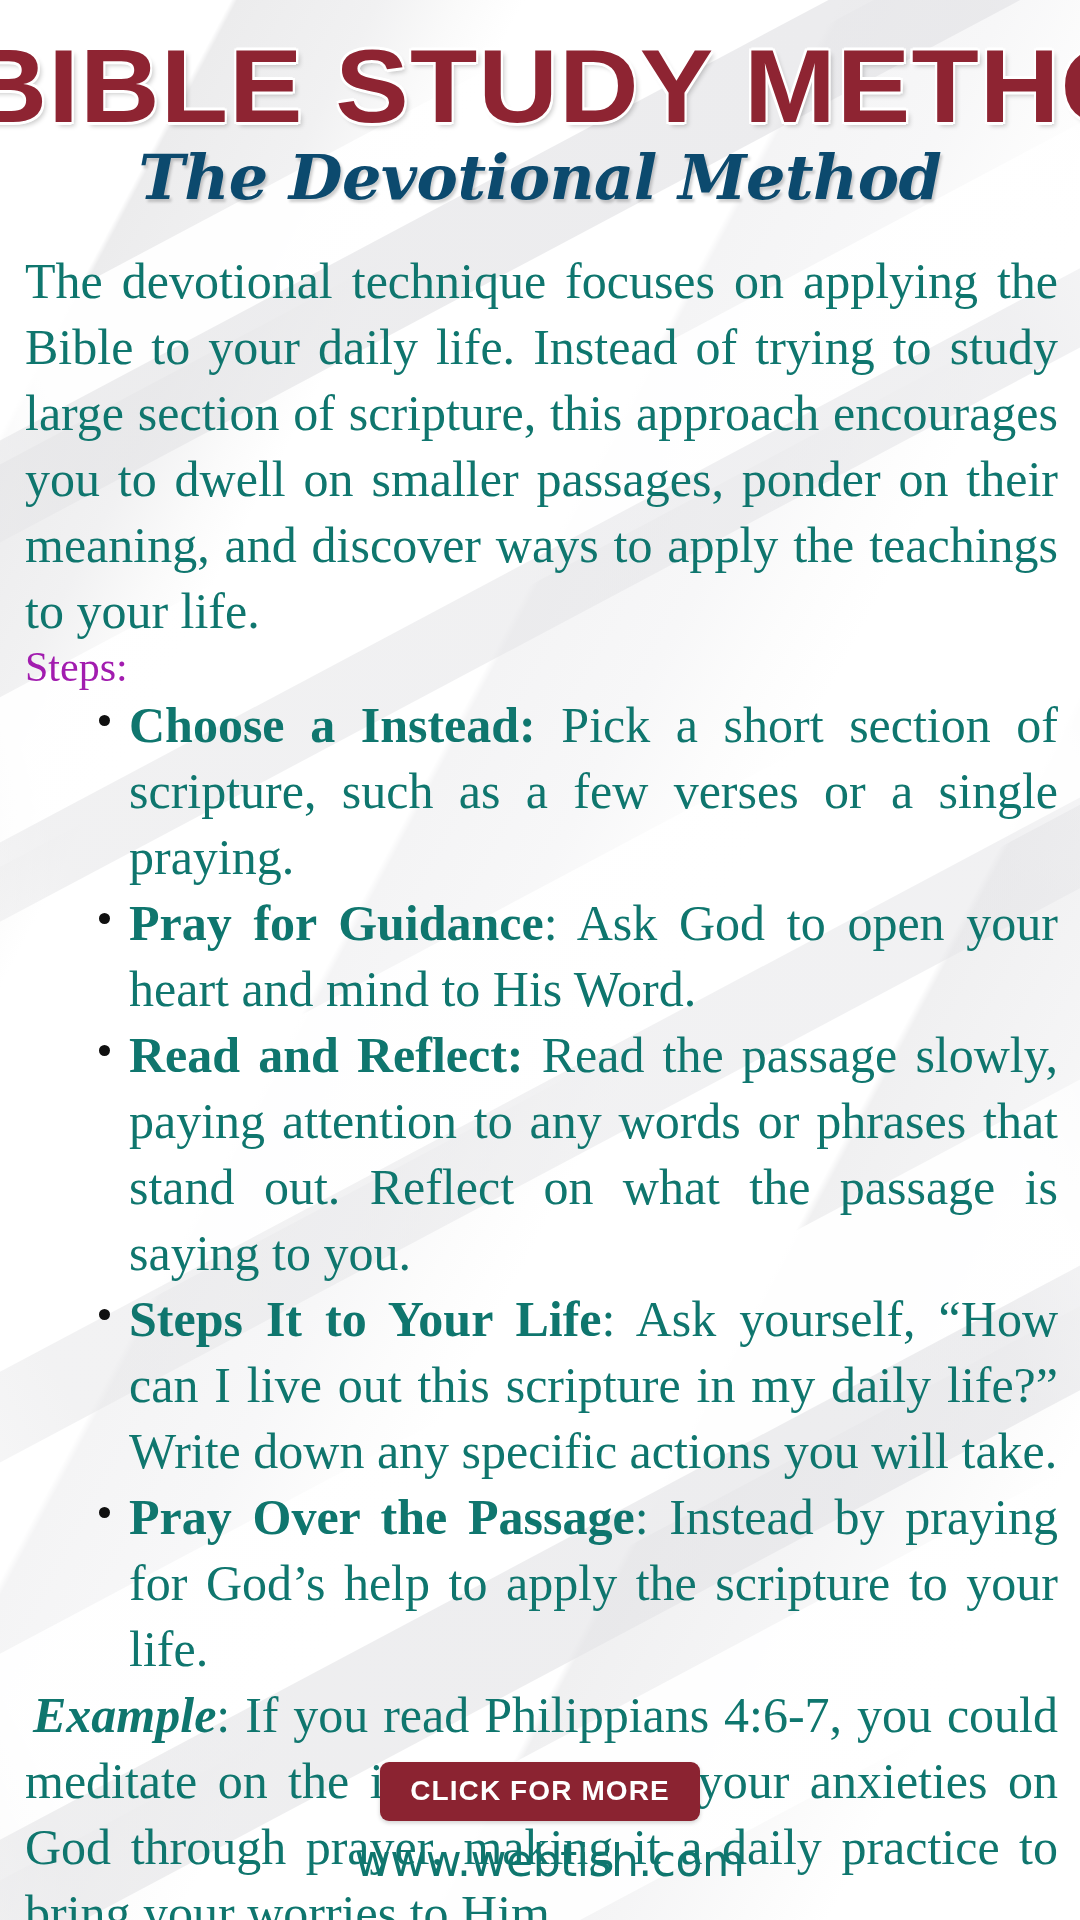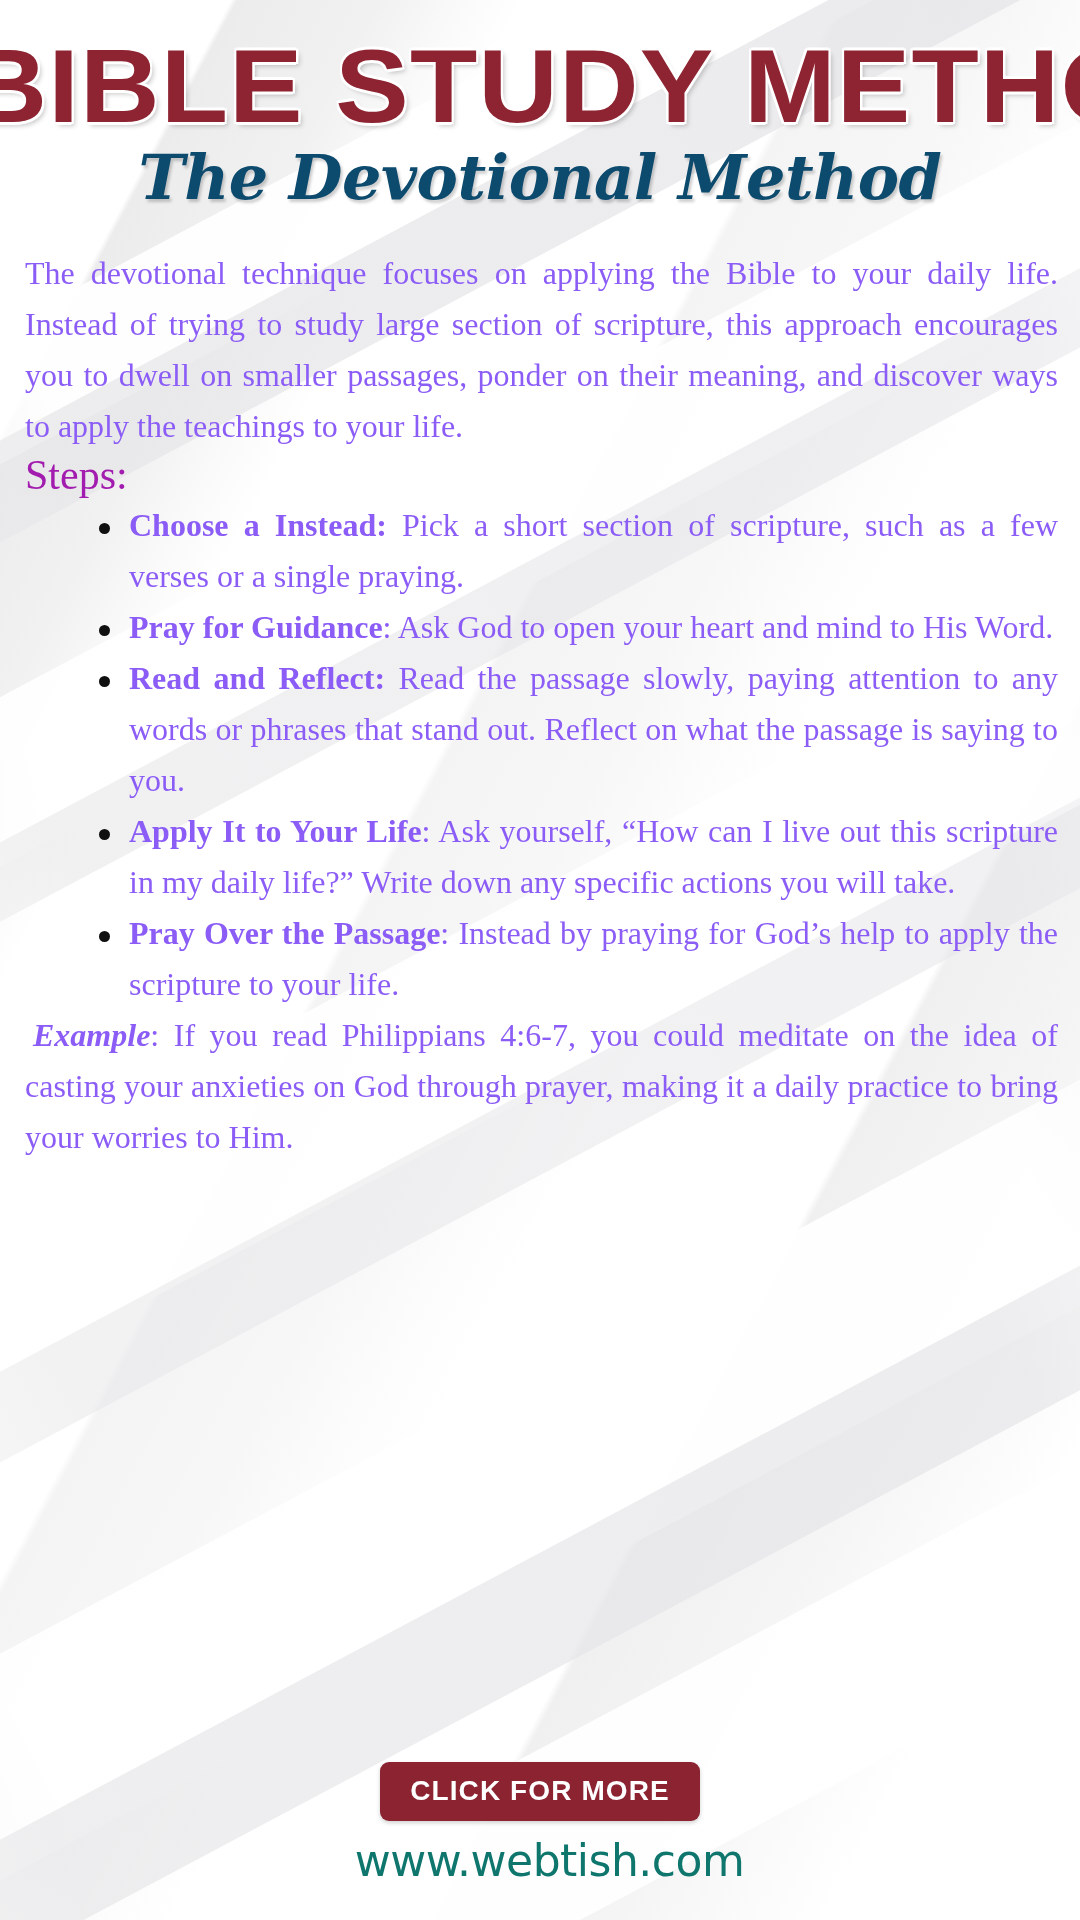--- a/index.html
+++ b/index.html
@@ -100,24 +100,24 @@
 
   
   .content {
     position: absolute;
     left: 25px;
     right: 22px;
     top: 248px;
   }
   p.para, li.step, p.example {
     margin: 0;
-    color: #8b5cf6;
+    color: #0f766e;
     font-family: "Liberation Serif", serif;
-    font-size: 32px;
-    line-height: 51px;
+    font-size: 50px;
+    line-height: 66px;
     text-align: justify;
     text-justify: inter-word;
     hyphens: none;
   }
   p.intro { margin-bottom: 0; }
   p.steps-label {
     margin: 0;
     color: #a21caf;
     font-family: "Liberation Serif", serif;
     font-size: 42px;
@@ -210,21 +210,21 @@
       <li class="step">
         <span class="b">Choose a Instead:</span><span></span><span> Pick a short section of scripture, such as a few verses or a single praying.</span>
       </li>
       <li class="step">
         <span class="b">Pray for Guidance</span><span>:</span><span> Ask God to open your heart and mind to His Word.</span>
       </li>
       <li class="step">
         <span class="b">Read and Reflect:</span><span></span><span> Read the passage slowly, paying attention to any words or phrases that stand out. Reflect on what the passage is saying to you.</span>
       </li>
       <li class="step">
-        <span class="b">Apply It to Your Life</span><span>:</span><span> Ask yourself, “How can I live out this scripture in my daily life?” Write down any specific actions you will take.</span>
+        <span class="b">Steps It to Your Life</span><span>:</span><span> Ask yourself, “How can I live out this scripture in my daily life?” Write down any specific actions you will take.</span>
       </li>
       <li class="step">
         <span class="b">Pray Over the Passage</span><span>:</span><span> Instead by praying for God’s help to apply the scripture to your life.</span>
       </li>
     </ul>
 
     <p class="example"><span class="bi">Example</span><span>:</span><span> If you read Philippians 4:6-7, you could meditate on the idea of casting your anxieties on God through prayer, making it a daily practice to bring your worries to Him.</span></p>
 
   </div>
 

